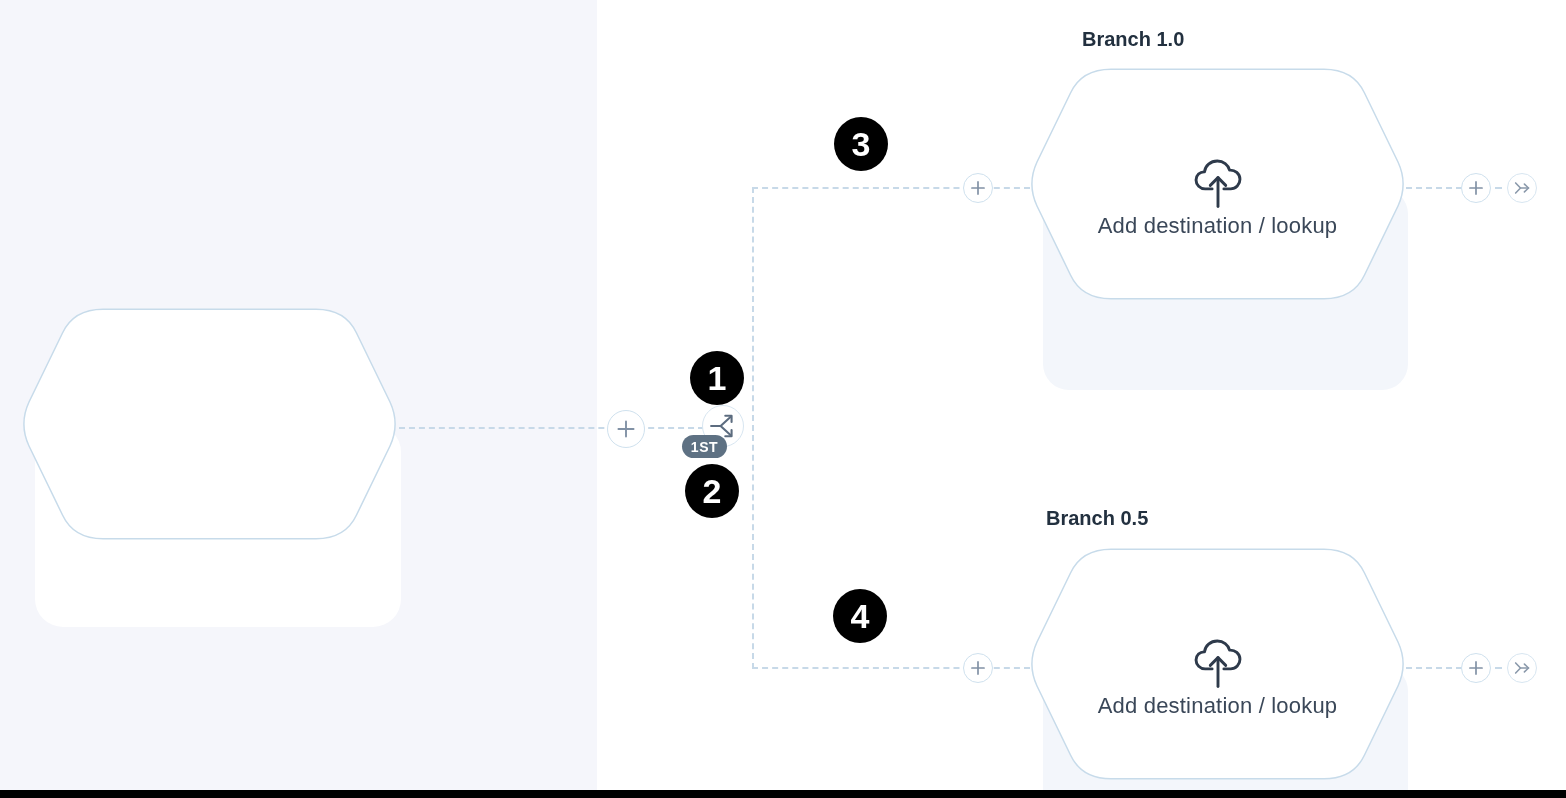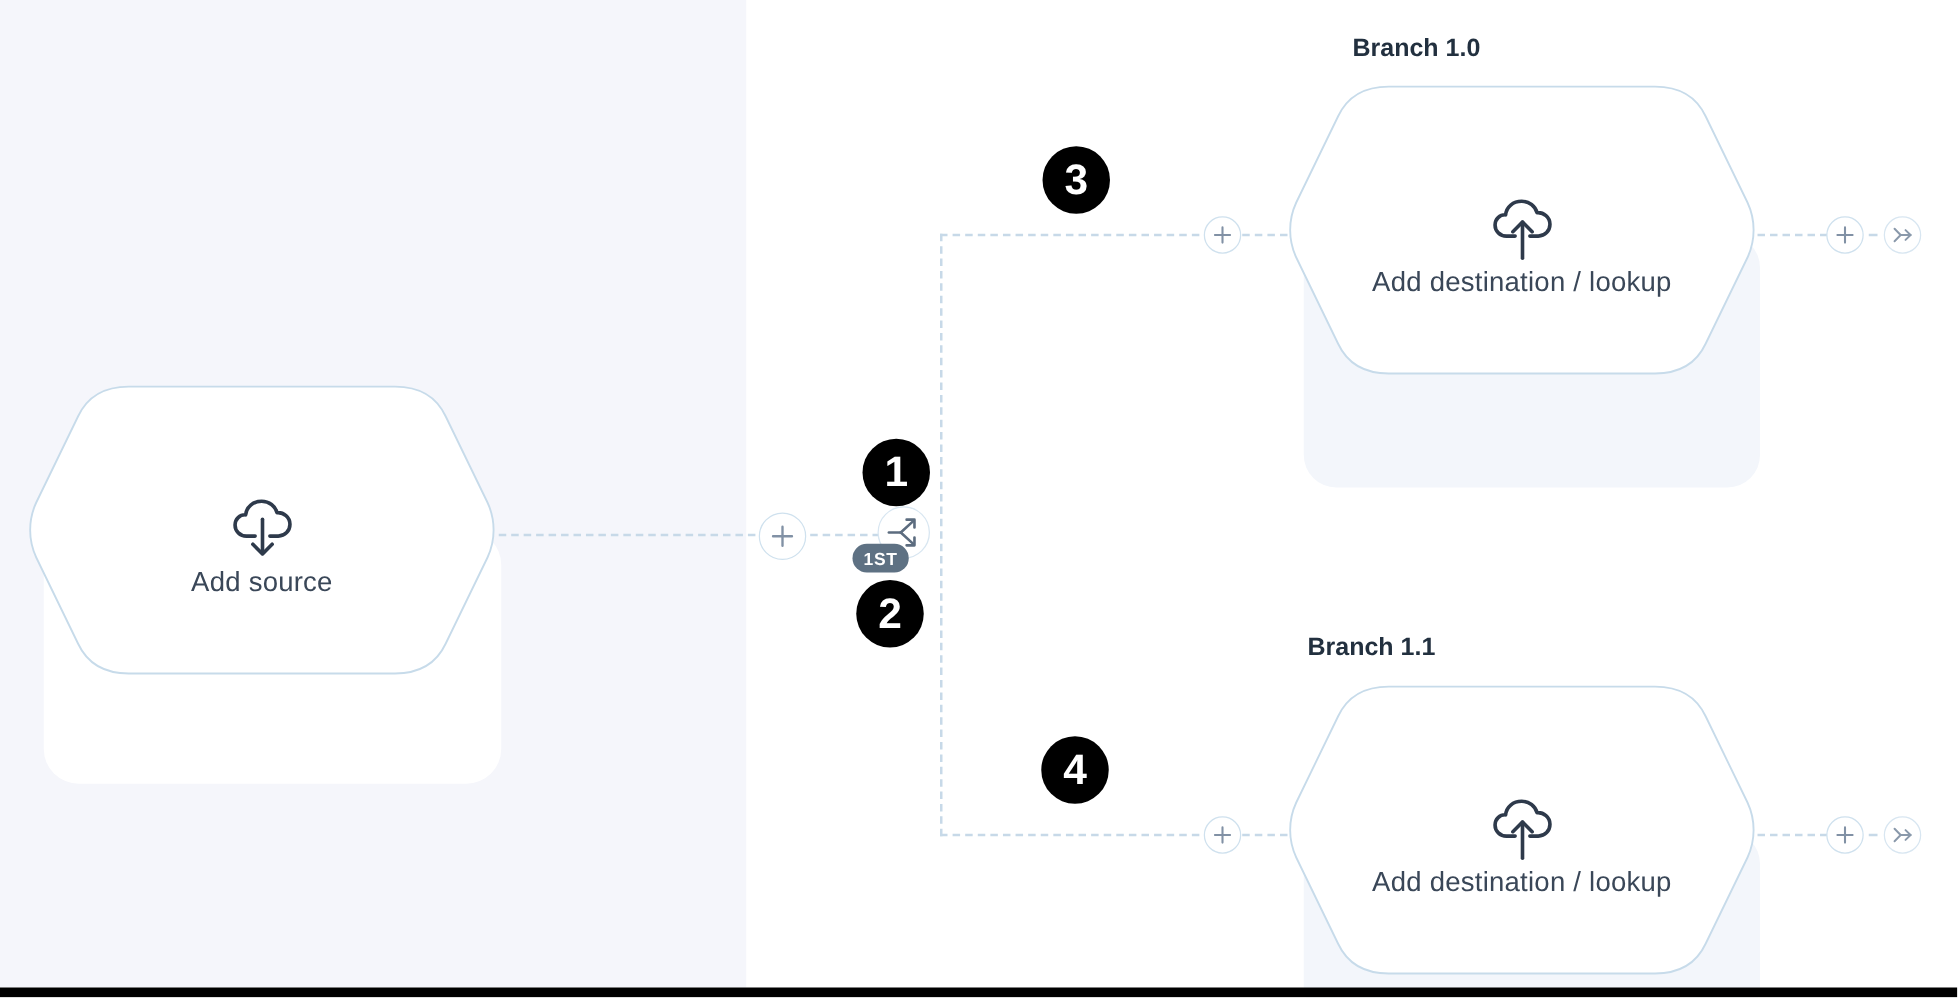--- a/index.html
+++ b/index.html
@@ -61,43 +61,35 @@
   <div class="abs hline" style="left:752px;top:187px;width:278px;"></div>
   <div class="abs hline" style="left:752px;top:667px;width:278px;"></div>
   <div class="abs hline" style="left:1406px;top:187px;width:56px;"></div>
   <div class="abs hline" style="left:1406px;top:667px;width:56px;"></div>
   <div class="abs hline" style="left:1495px;top:187px;width:7px;"></div>
   <div class="abs hline" style="left:1495px;top:667px;width:7px;"></div>
 
   <svg class="abs hex-wrap" style="left:19px;top:308px;" width="381" height="232" viewBox="0 0 381 232">
     <path d="M84 1.25 H297 C317 1.25 330 9 337.5 25 L371 94 C377.5 108 377.5 124 371 138 L337.5 207 C330 223 317 230.75 297 230.75 H84 C64 230.75 51 223 43.5 207 L10 138 C3.5 124 3.5 108 10 94 L43.5 25 C51 9 64 1.25 84 1.25 Z" fill="var(--hex-fill,#fff)" stroke="var(--hex-border,#C7DBEA)" stroke-width="1.5"></path>
   </svg>
-  <div class="abs node-content" style="left:19px;top:308px;width:381px;height:232px;">
-    <svg width="52" height="60" viewBox="0 0 48 56" fill="none" stroke="var(--icon-stroke,#2E3A4B)" stroke-width="2.7" stroke-linecap="round" stroke-linejoin="round">
-      <path d="M18.5 33.5 H12 C7.2 33.5 3.5 29.8 3.5 25.2 C3.5 20.8 7 17.4 11.4 17.6 C12 11.6 17 7.5 23.4 7.5 C29 7.5 33.6 11 34.8 16 C39.8 15.6 44.5 19.3 44.5 24.6 C44.5 29.5 40.8 33.5 35.8 33.5 H29.5"></path>
-      <path d="M24 21 V46.5"></path>
-      <path d="M16.8 39.6 L24 46.8 L31.2 39.6"></path>
-    </svg>
-    <div class="node-label">Add source</div>
-  </div>
 
   <div class="abs branch-title" style="left:1046px;top:28px;margin-left:36px;">Branch 1.0</div>
   <svg class="abs hex-wrap" style="left:1027px;top:68px;" width="381" height="232" viewBox="0 0 381 232">
     <path d="M84 1.25 H297 C317 1.25 330 9 337.5 25 L371 94 C377.5 108 377.5 124 371 138 L337.5 207 C330 223 317 230.75 297 230.75 H84 C64 230.75 51 223 43.5 207 L10 138 C3.5 124 3.5 108 10 94 L43.5 25 C51 9 64 1.25 84 1.25 Z" fill="var(--hex-fill,#fff)" stroke="var(--hex-border,#C7DBEA)" stroke-width="1.5"></path>
   </svg>
   <div class="abs node-content" style="left:1027px;top:68px;width:381px;height:232px;">
     <svg width="52" height="60" viewBox="0 0 48 56" fill="none" stroke="var(--icon-stroke,#2E3A4B)" stroke-width="2.7" stroke-linecap="round" stroke-linejoin="round">
       <path d="M18.5 33.5 H12 C7.2 33.5 3.5 29.8 3.5 25.2 C3.5 20.8 7 17.4 11.4 17.6 C12 11.6 17 7.5 23.4 7.5 C29 7.5 33.6 11 34.8 16 C39.8 15.6 44.5 19.3 44.5 24.6 C44.5 29.5 40.8 33.5 35.8 33.5 H29.5"></path>
       <path d="M24 50 V23"></path>
       <path d="M16.8 30.2 L24 23 L31.2 30.2"></path>
     </svg>
     <div class="node-label">Add destination / lookup</div>
   </div>
 
-  <div class="abs branch-title" style="left:1046px;top:507px;">Branch 1.1</div>
+  <div class="abs branch-title" style="left:1046px;top:507px;">Branch 0.5</div>
   <svg class="abs hex-wrap" style="left:1027px;top:548px;" width="381" height="232" viewBox="0 0 381 232">
     <path d="M84 1.25 H297 C317 1.25 330 9 337.5 25 L371 94 C377.5 108 377.5 124 371 138 L337.5 207 C330 223 317 230.75 297 230.75 H84 C64 230.75 51 223 43.5 207 L10 138 C3.5 124 3.5 108 10 94 L43.5 25 C51 9 64 1.25 84 1.25 Z" fill="var(--hex-fill,#fff)" stroke="var(--hex-border,#C7DBEA)" stroke-width="1.5"></path>
   </svg>
   <div class="abs node-content" style="left:1027px;top:548px;width:381px;height:232px;">
     <svg width="52" height="60" viewBox="0 0 48 56" fill="none" stroke="var(--icon-stroke,#2E3A4B)" stroke-width="2.7" stroke-linecap="round" stroke-linejoin="round">
       <path d="M18.5 33.5 H12 C7.2 33.5 3.5 29.8 3.5 25.2 C3.5 20.8 7 17.4 11.4 17.6 C12 11.6 17 7.5 23.4 7.5 C29 7.5 33.6 11 34.8 16 C39.8 15.6 44.5 19.3 44.5 24.6 C44.5 29.5 40.8 33.5 35.8 33.5 H29.5"></path>
       <path d="M24 50 V23"></path>
       <path d="M16.8 30.2 L24 23 L31.2 30.2"></path>
     </svg>
     <div class="node-label">Add destination / lookup</div>

